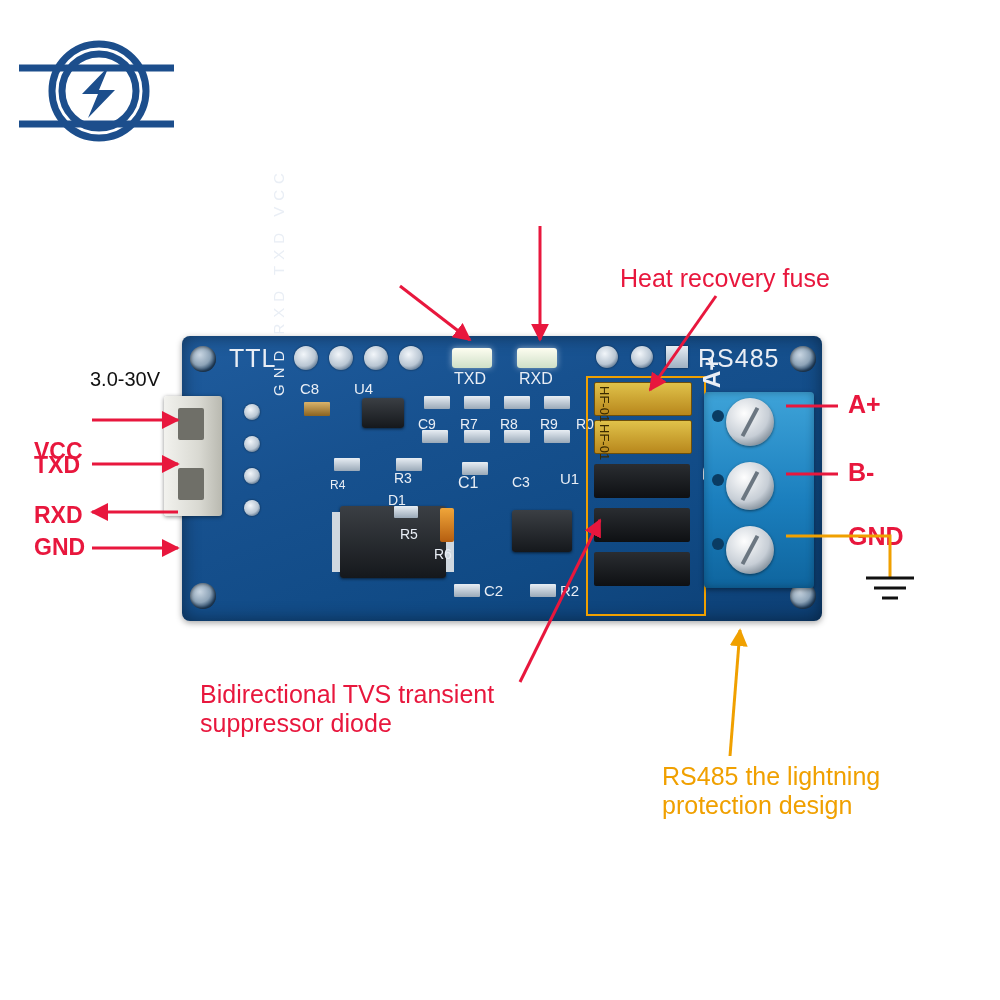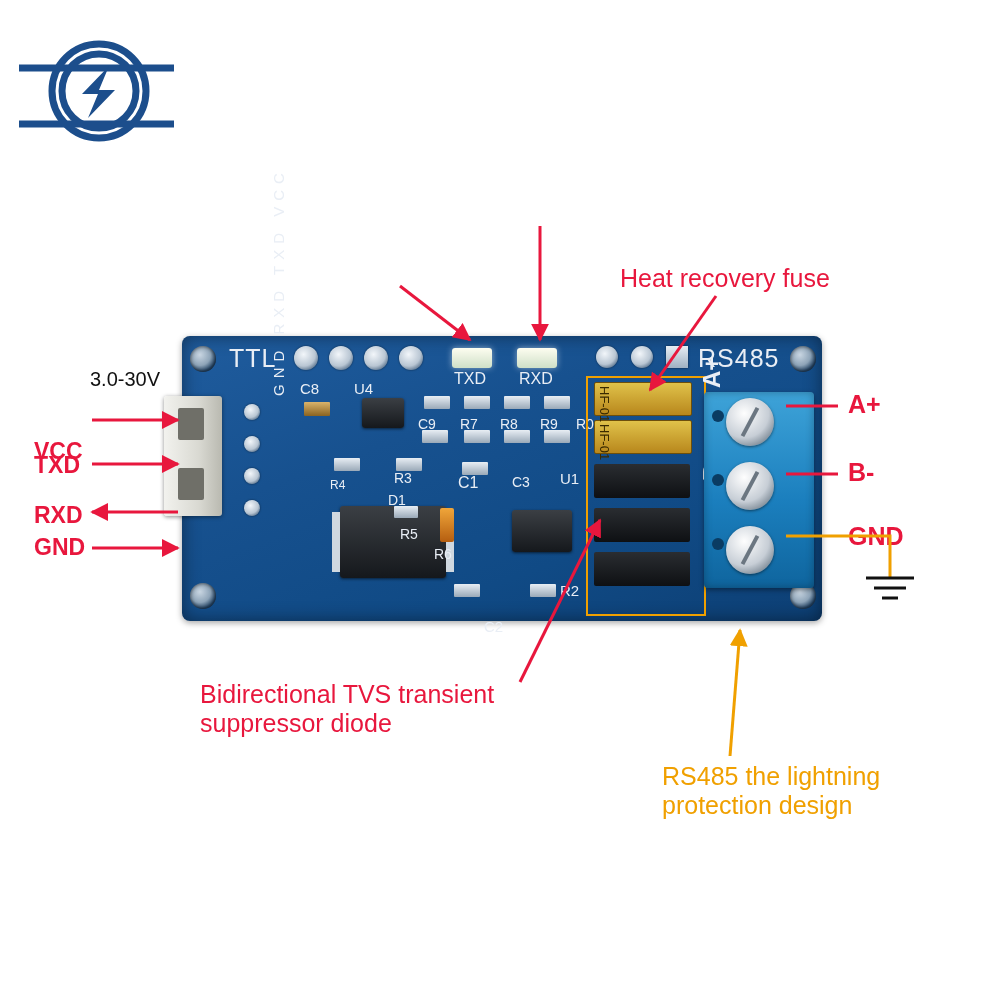--- a/index.html
+++ b/index.html
@@ -144,21 +144,21 @@
 
     <div class="chip" style="left:330px;top:174px;width:60px;height:42px;"></div>
 
     <div class="abs" style="left:258px;top:172px;width:14px;height:34px;background:linear-gradient(180deg,#f0a63a,#b55e10);border-radius:2px;"></div>
     <div class="silk" style="left:252px;top:210px;font-size:14px;">R6</div>
     <div class="silk" style="left:218px;top:190px;font-size:14px;">R5</div>
     <div class="res" style="left:212px;top:170px;width:24px;height:12px;"></div>
     <div class="silk" style="left:206px;top:156px;font-size:14px;">D1</div>
 
     <div class="res" style="left:272px;top:248px;width:26px;height:13px;"></div>
-    <div class="silk" style="left:302px;top:246px;font-size:15px;margin-top:36px;">C2</div>
+    <div class="silk" style="left:302px;top:246px;font-size:15px;">C2</div>
     <div class="res" style="left:348px;top:248px;width:26px;height:13px;"></div>
     <div class="silk" style="left:378px;top:246px;font-size:15px;">R2</div>
 
     <div class="hlbox" style="left:404px;top:40px;width:116px;height:236px;"></div>
 
     <div class="fuse" style="left:412px;top:46px;width:96px;height:32px;"></div>
     <div class="fuse" style="left:412px;top:84px;width:96px;height:32px;"></div>
     <div class="abs" style="left:430px;top:50px;font-size:13px;color:#3a2a00;transform:rotate(90deg);transform-origin:0 0;white-space:nowrap;">HF-01</div>
     <div class="abs" style="left:430px;top:88px;font-size:13px;color:#3a2a00;transform:rotate(90deg);transform-origin:0 0;white-space:nowrap;">HF-01</div>
 

